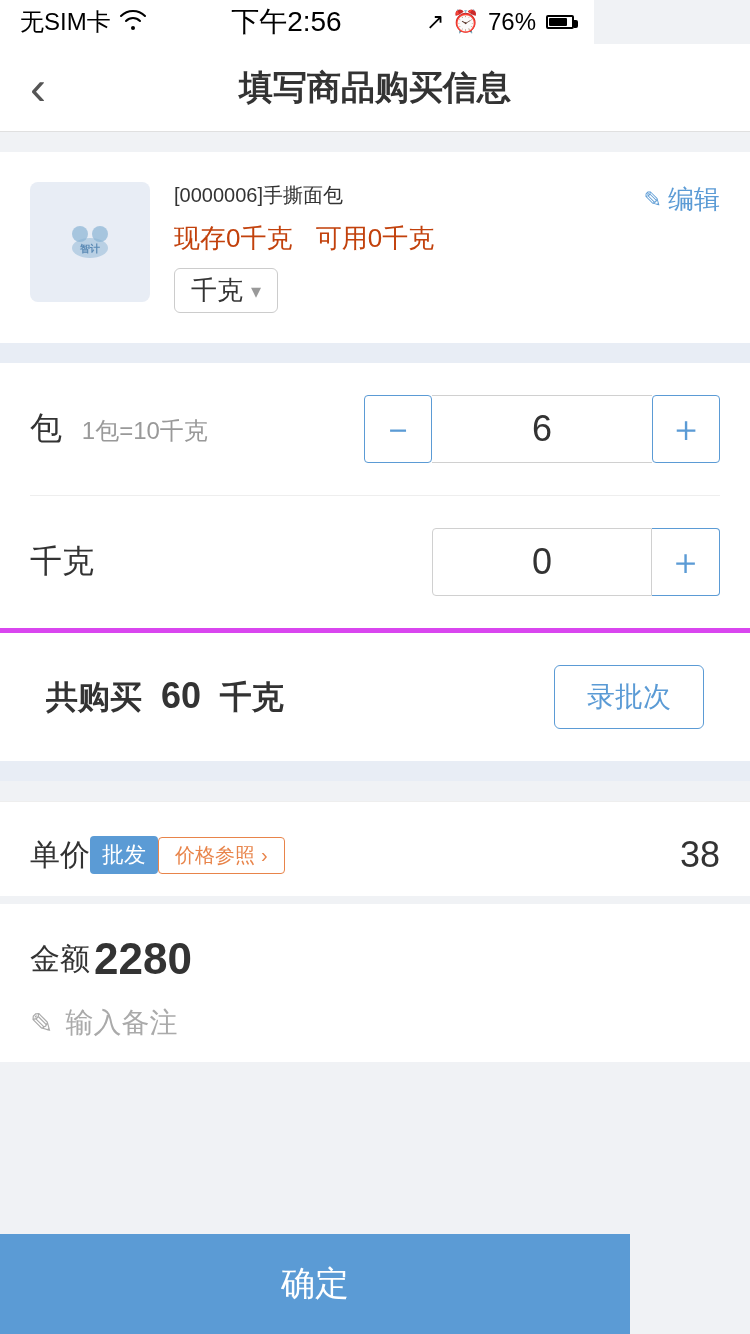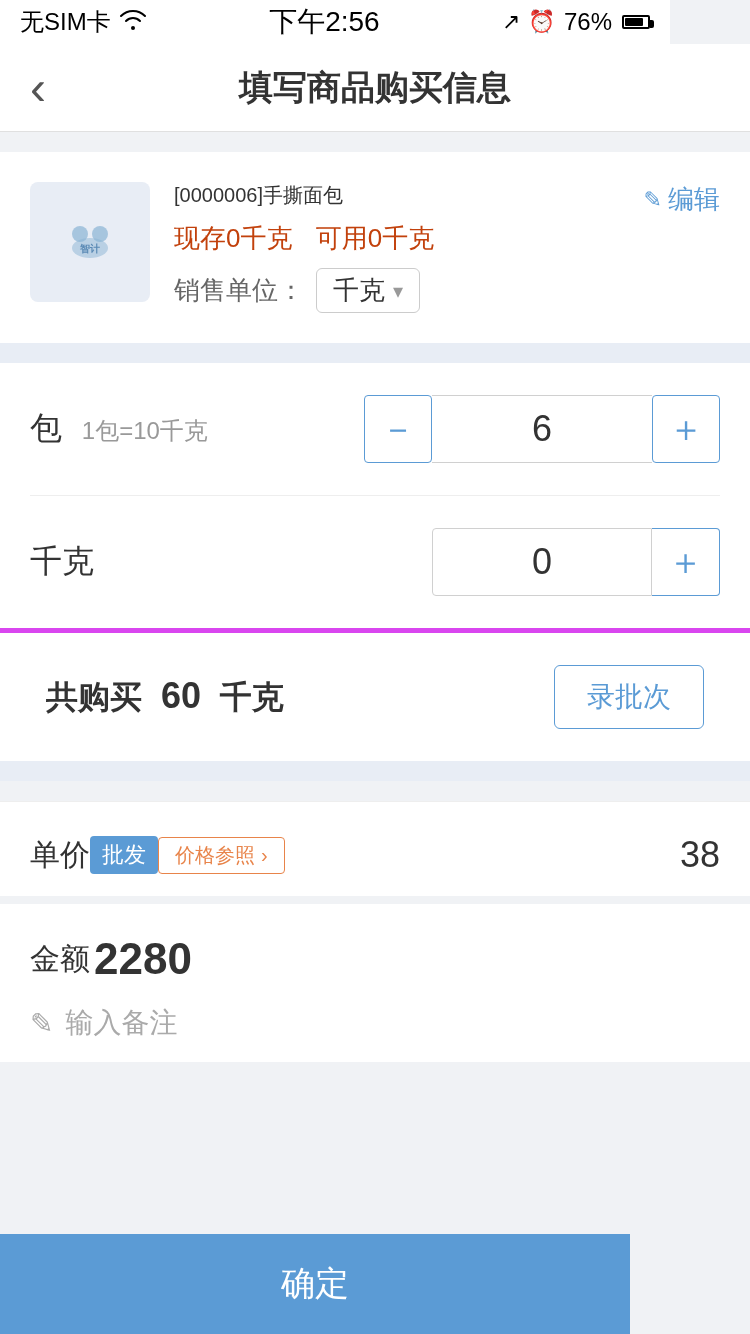--- a/index.html
+++ b/index.html
@@ -7,21 +7,21 @@
     body {
       width: 750px;
       min-height: 1334px;
       font-family: -apple-system, "PingFang SC", "Helvetica Neue", Arial, sans-serif;
       background: #f0f2f5;
       font-size: 28px;
     }
 
     
     .status-bar {
-      width: 670px;
+      width: 594px;
       height: 44px;
       background: #fff;
       display: flex;
       align-items: center;
       justify-content: space-between;
       padding: 0 20px;
       font-size: 24px;
       color: #000;
     }
     .status-left { display: flex; align-items: center; gap: 8px; }
@@ -339,21 +339,20 @@
       <text x="30" y="40" text-anchor="middle" font-size="10" fill="#5b8ab5" font-weight="bold">智计</text>
     </svg>
   </div>
   <div class="product-info">
     <div class="product-name">[0000006]手撕面包</div>
     <div class="product-stock">
       <span>现存0千克</span>
       <span style="margin-left:16px;">可用0千克</span>
     </div>
     <div class="product-unit">
-      <span>销售单位：</span>
       <div class="unit-select">
         <span>千克</span>
         <span style="color:#999; font-size:20px;">▾</span>
       </div>
     </div>
   </div>
   <div class="edit-btn">
     <span style="font-size:22px;">✎</span>
     <span>编辑</span>
   </div>

